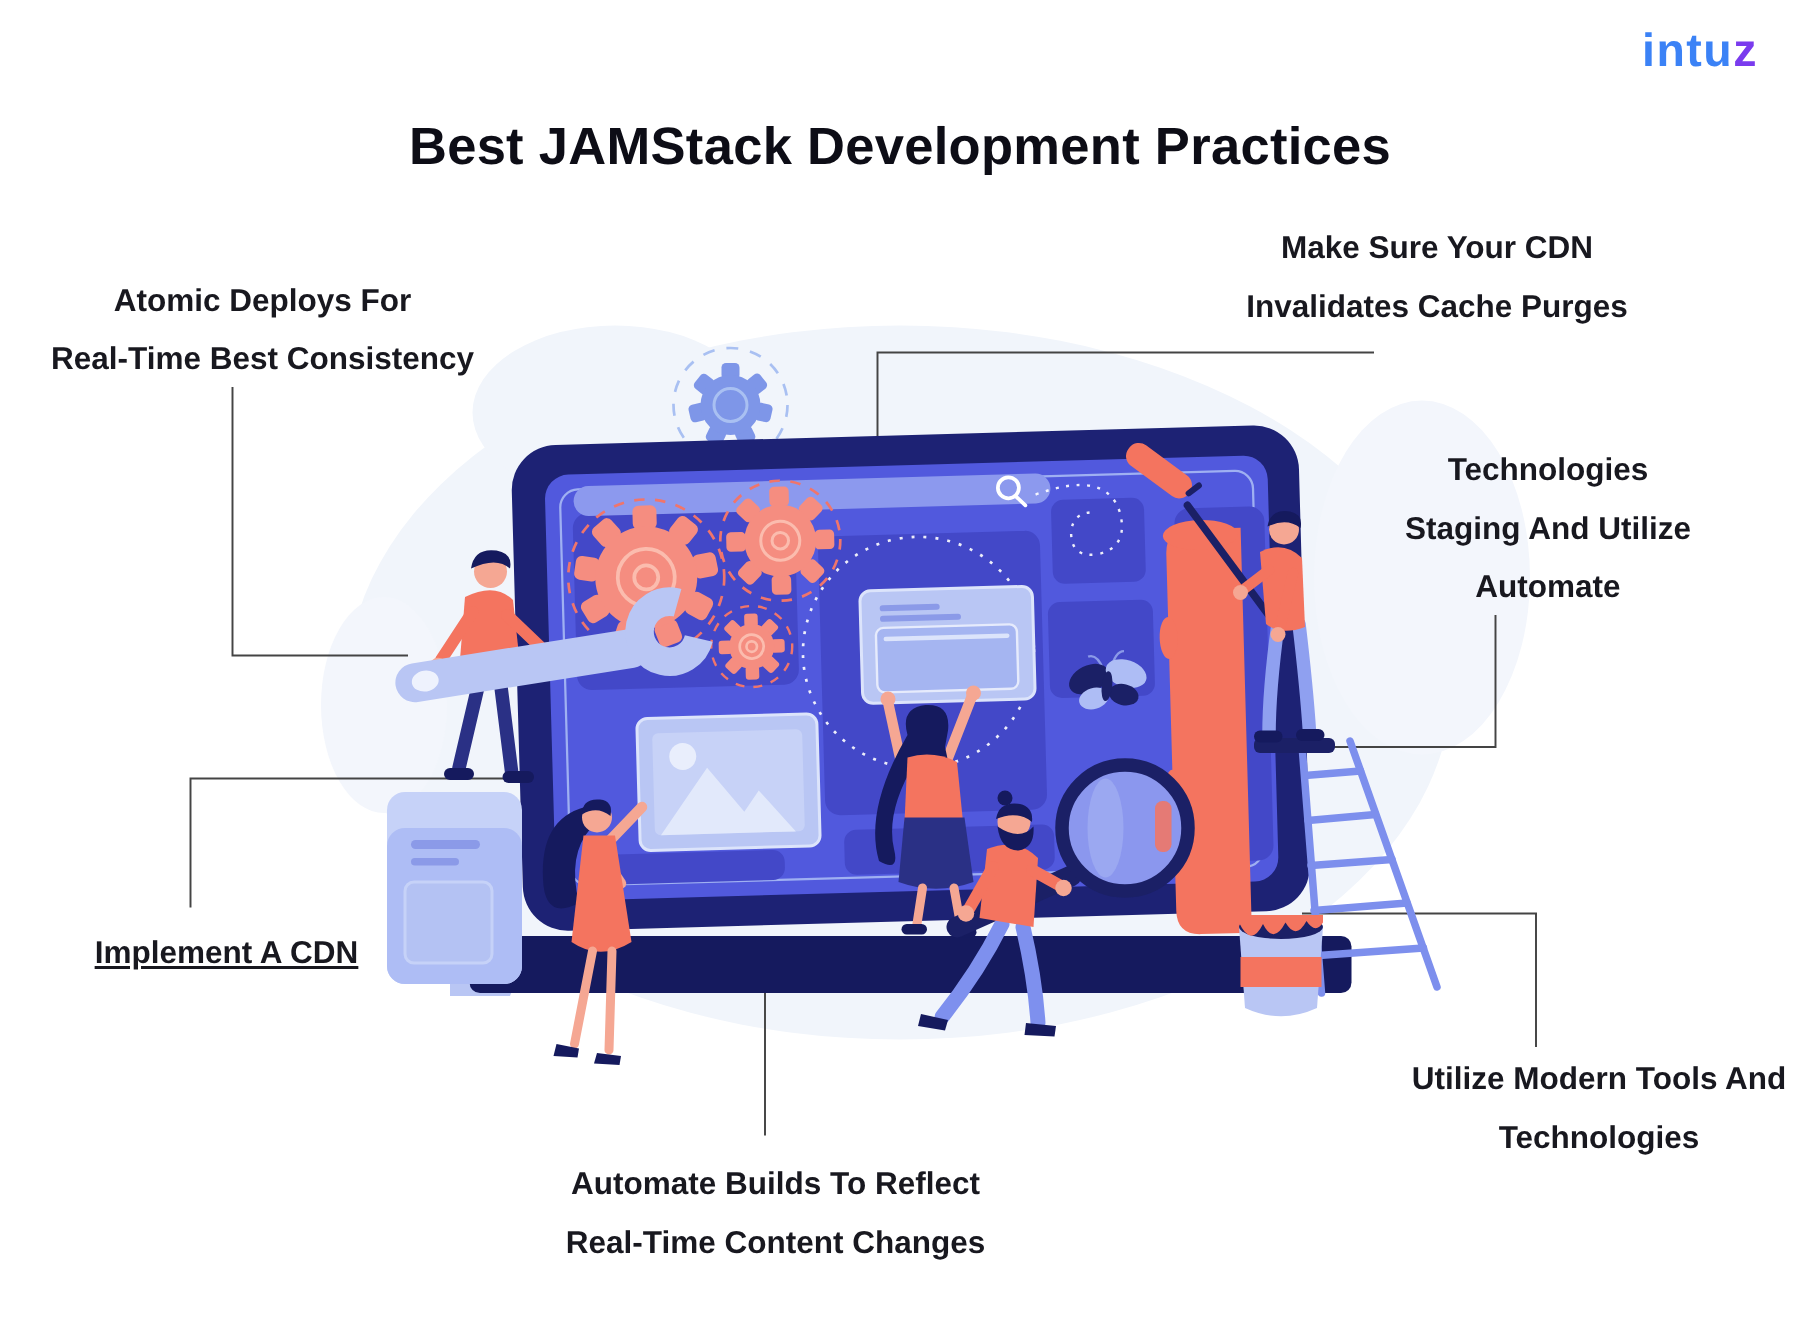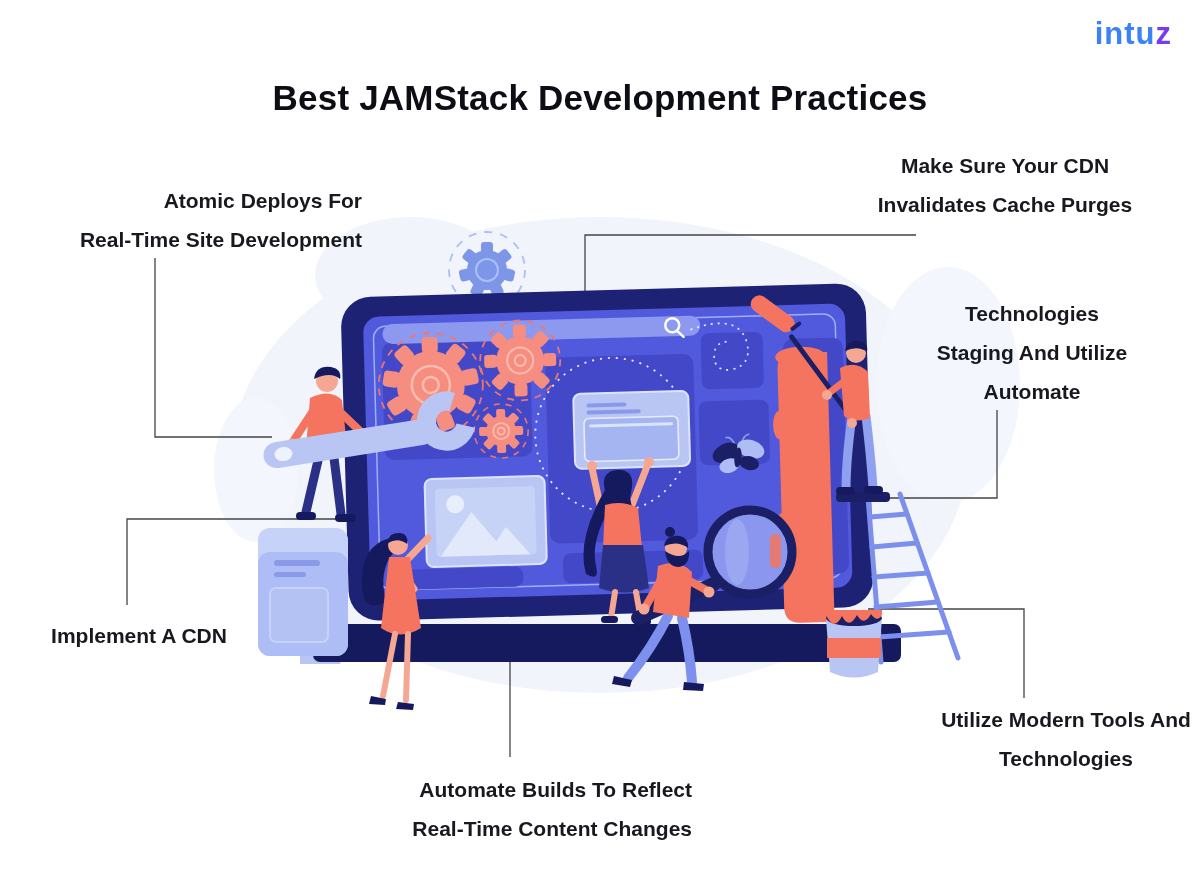--- a/index.html
+++ b/index.html
@@ -7,26 +7,26 @@
          font-family:"Liberation Sans",sans-serif;}
   .illus{position:absolute;left:0;top:0;width:1200px;height:893px;}
   .title{position:absolute;left:0;top:40px;width:1200px;text-align:center;
          font-size:35px;font-weight:bold;color:#0d0d16;line-height:43px;letter-spacing:.2px;margin-top:36px;}
   .logo{position:absolute;top:16px;right:28px;font-size:31px;font-weight:bold;
         letter-spacing:1px;text-transform:lowercase;}
   .logo .m{color:#3b82f6;}
   .logo .a{color:#7a3bee;}
   .callout{position:absolute;text-align:center;font-size:21px;font-weight:bold;
            color:#18181f;line-height:39px;}
-  .c-atomic{left:12px;top:181px;width:350px;text-align:right;}
-  .c-cache{left:825px;top:146px;width:360px;}
+  .c-atomic{left:0;top:181px;width:350px;}
+  .c-cache{left:778px;top:146px;width:360px;}
   .c-staging{left:882px;top:294px;width:300px;}
-  .c-implement{left:0;top:616px;width:278px;}
+  .c-implement{left:12px;top:616px;width:278px;text-decoration:underline;}
   .c-tools{left:916px;top:700px;width:300px;}
-  .c-automate{left:342px;top:770px;width:350px;text-align:right;}
+  .c-automate{left:342px;top:770px;width:350px;}
 </style>
 </head>
 <body>
 
 <div class="stage">
 
   <svg class="illus" viewBox="0 0 1200 893">
 
     <g>
       <ellipse cx="600" cy="455" rx="368" ry="238" fill="#F1F5FB"></ellipse>
@@ -286,21 +286,21 @@
   <div class="title">
     <div>Best JAMStack Development Practices</div>
   </div>
 
   <div class="logo">
     <span class="m">Intu</span><span class="a">z</span>
   </div>
 
   <div class="callout c-atomic">
     <div>Atomic Deploys For</div>
-    <div>Real-Time Site Development</div>
+    <div>Real-Time Best Consistency</div>
   </div>
 
   <div class="callout c-cache">
     <div>Make Sure Your CDN</div>
     <div>Invalidates Cache Purges</div>
   </div>
 
   <div class="callout c-staging">
     <div>Technologies</div>
     <div>Staging And Utilize</div>

